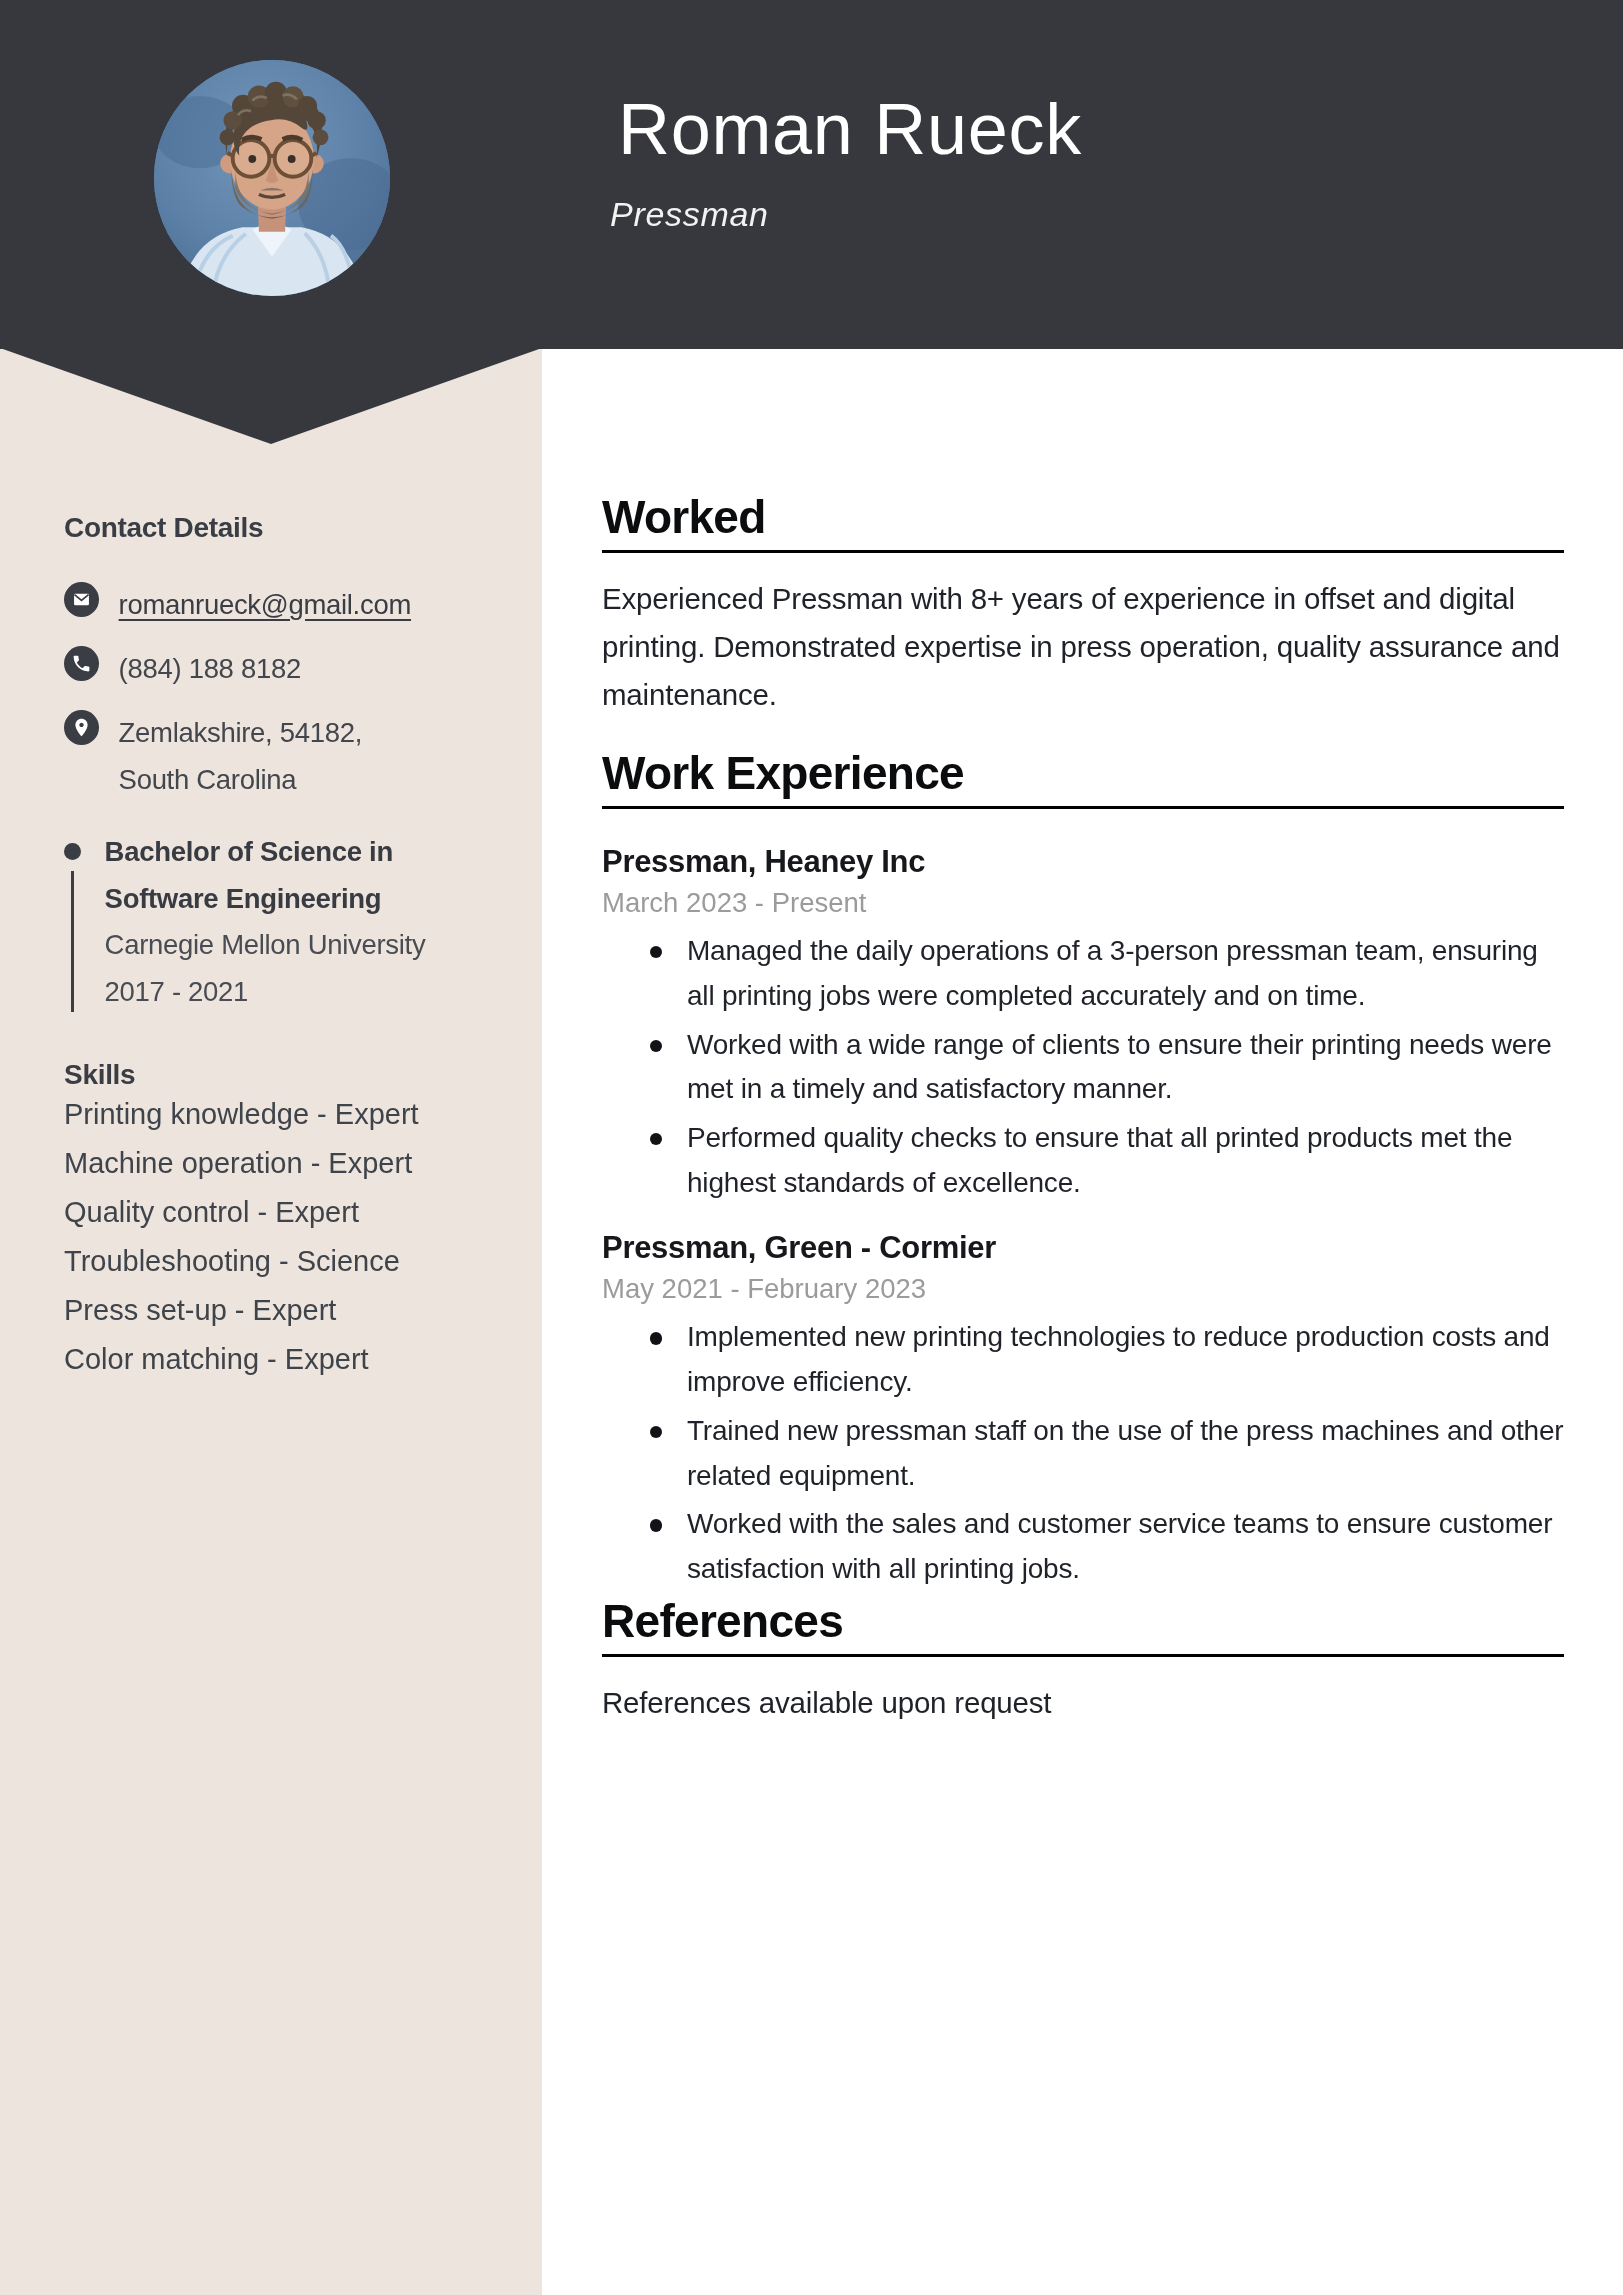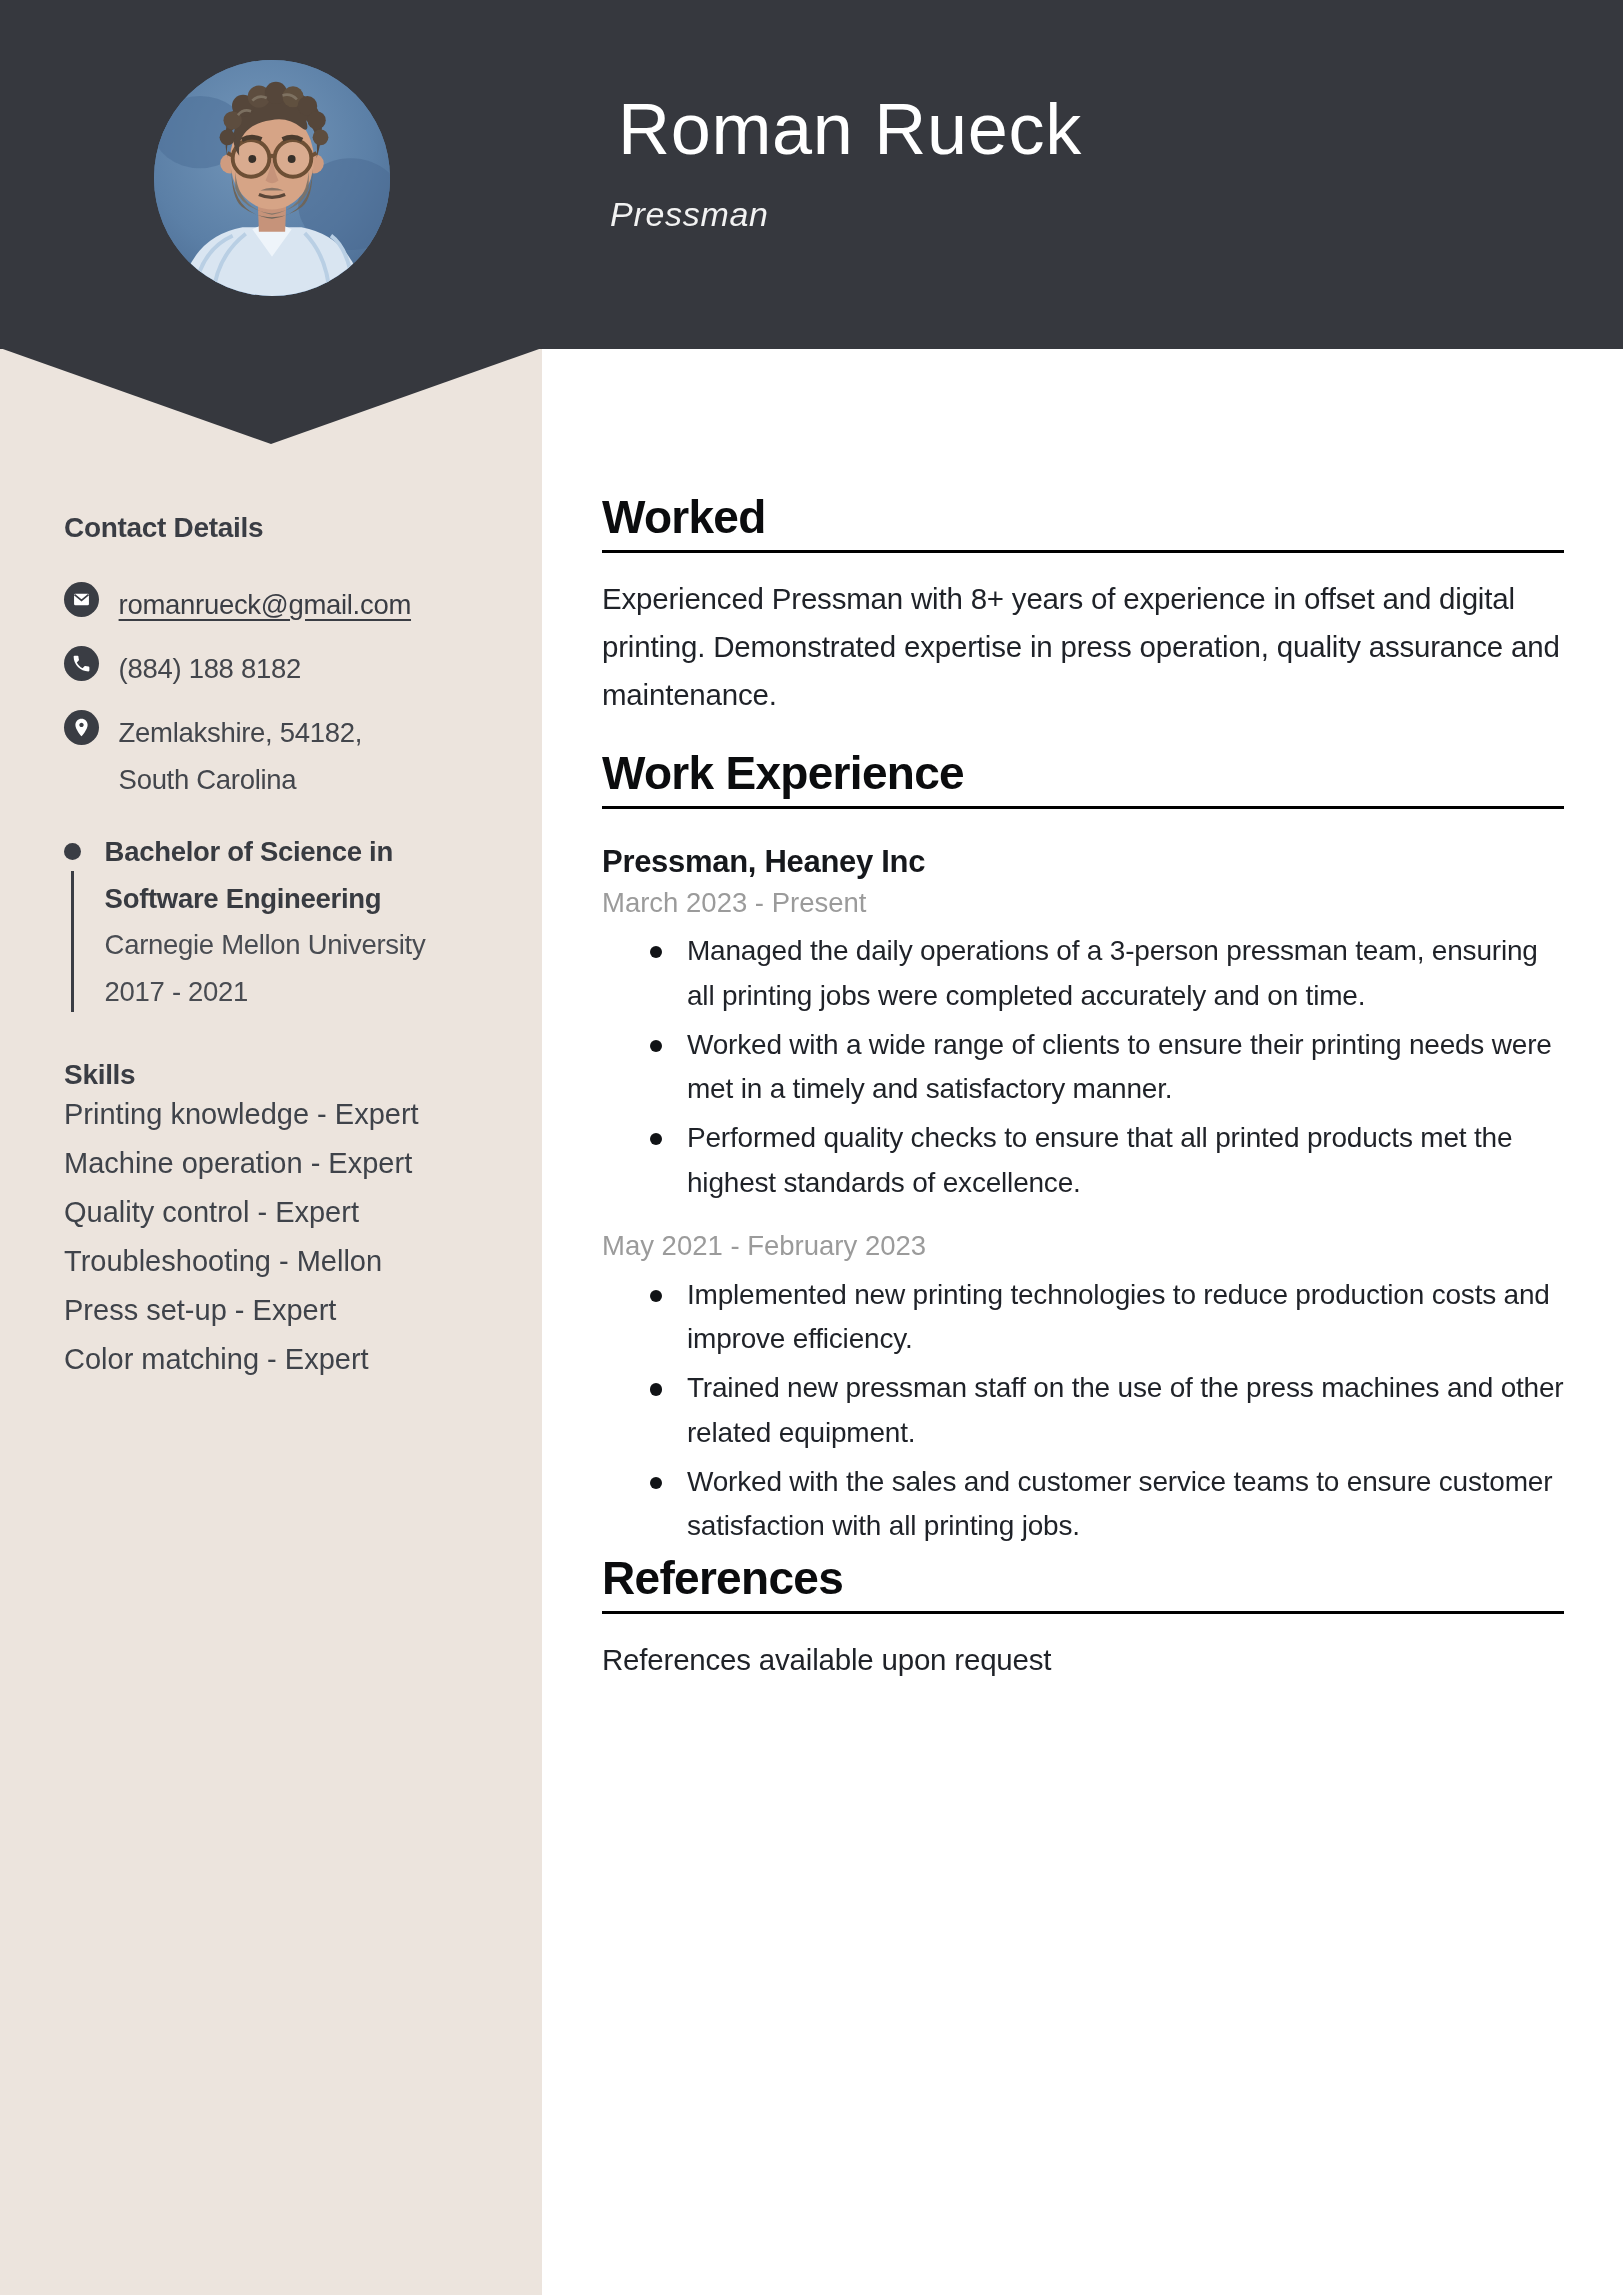--- a/index.html
+++ b/index.html
@@ -175,21 +175,21 @@
       <div class="edu-years">2017 - 2021</div>
     </div>
   </div>
 
   <div class="side-heading skills-heading">Skills</div>
 
   <ul class="skills-list">
     <li>Printing knowledge - Expert</li>
     <li>Machine operation - Expert</li>
     <li>Quality control - Expert</li>
-    <li>Troubleshooting - Mellon</li>
+    <li>Troubleshooting - Science</li>
     <li>Press set-up - Expert</li>
     <li>Color matching - Expert</li>
   </ul>
 </div>
 
 <div class="main">
 
   <h2 class="section">Worked</h2>
   <p class="body-text">Experienced Pressman with 8+ years of experience in offset and digital printing. Demonstrated expertise in press operation, quality assurance and maintenance.</p>
 
@@ -199,20 +199,21 @@
     <div class="jtitle">Pressman, Heaney Inc</div>
     <div class="jdates">March 2023 - Present</div>
     <ul class="jbullets">
       <li>Managed the daily operations of a 3-person pressman team, ensuring all printing jobs were completed accurately and on time.</li>
       <li>Worked with a wide range of clients to ensure their printing needs were met in a timely and satisfactory manner.</li>
       <li>Performed quality checks to ensure that all printed products met the highest standards of excellence.</li>
     </ul>
   </div>
 
   <div class="job">
+    <div class="jtitle">Pressman, Green - Cormier</div>
     <div class="jdates">May 2021 - February 2023</div>
     <ul class="jbullets">
       <li>Implemented new printing technologies to reduce production costs and improve efficiency.</li>
       <li>Trained new pressman staff on the use of the press machines and other related equipment.</li>
       <li>Worked with the sales and customer service teams to ensure customer satisfaction with all printing jobs.</li>
     </ul>
   </div>
 
   <h2 class="section ref-heading">References</h2>
   <p class="body-text">References available upon request</p>

